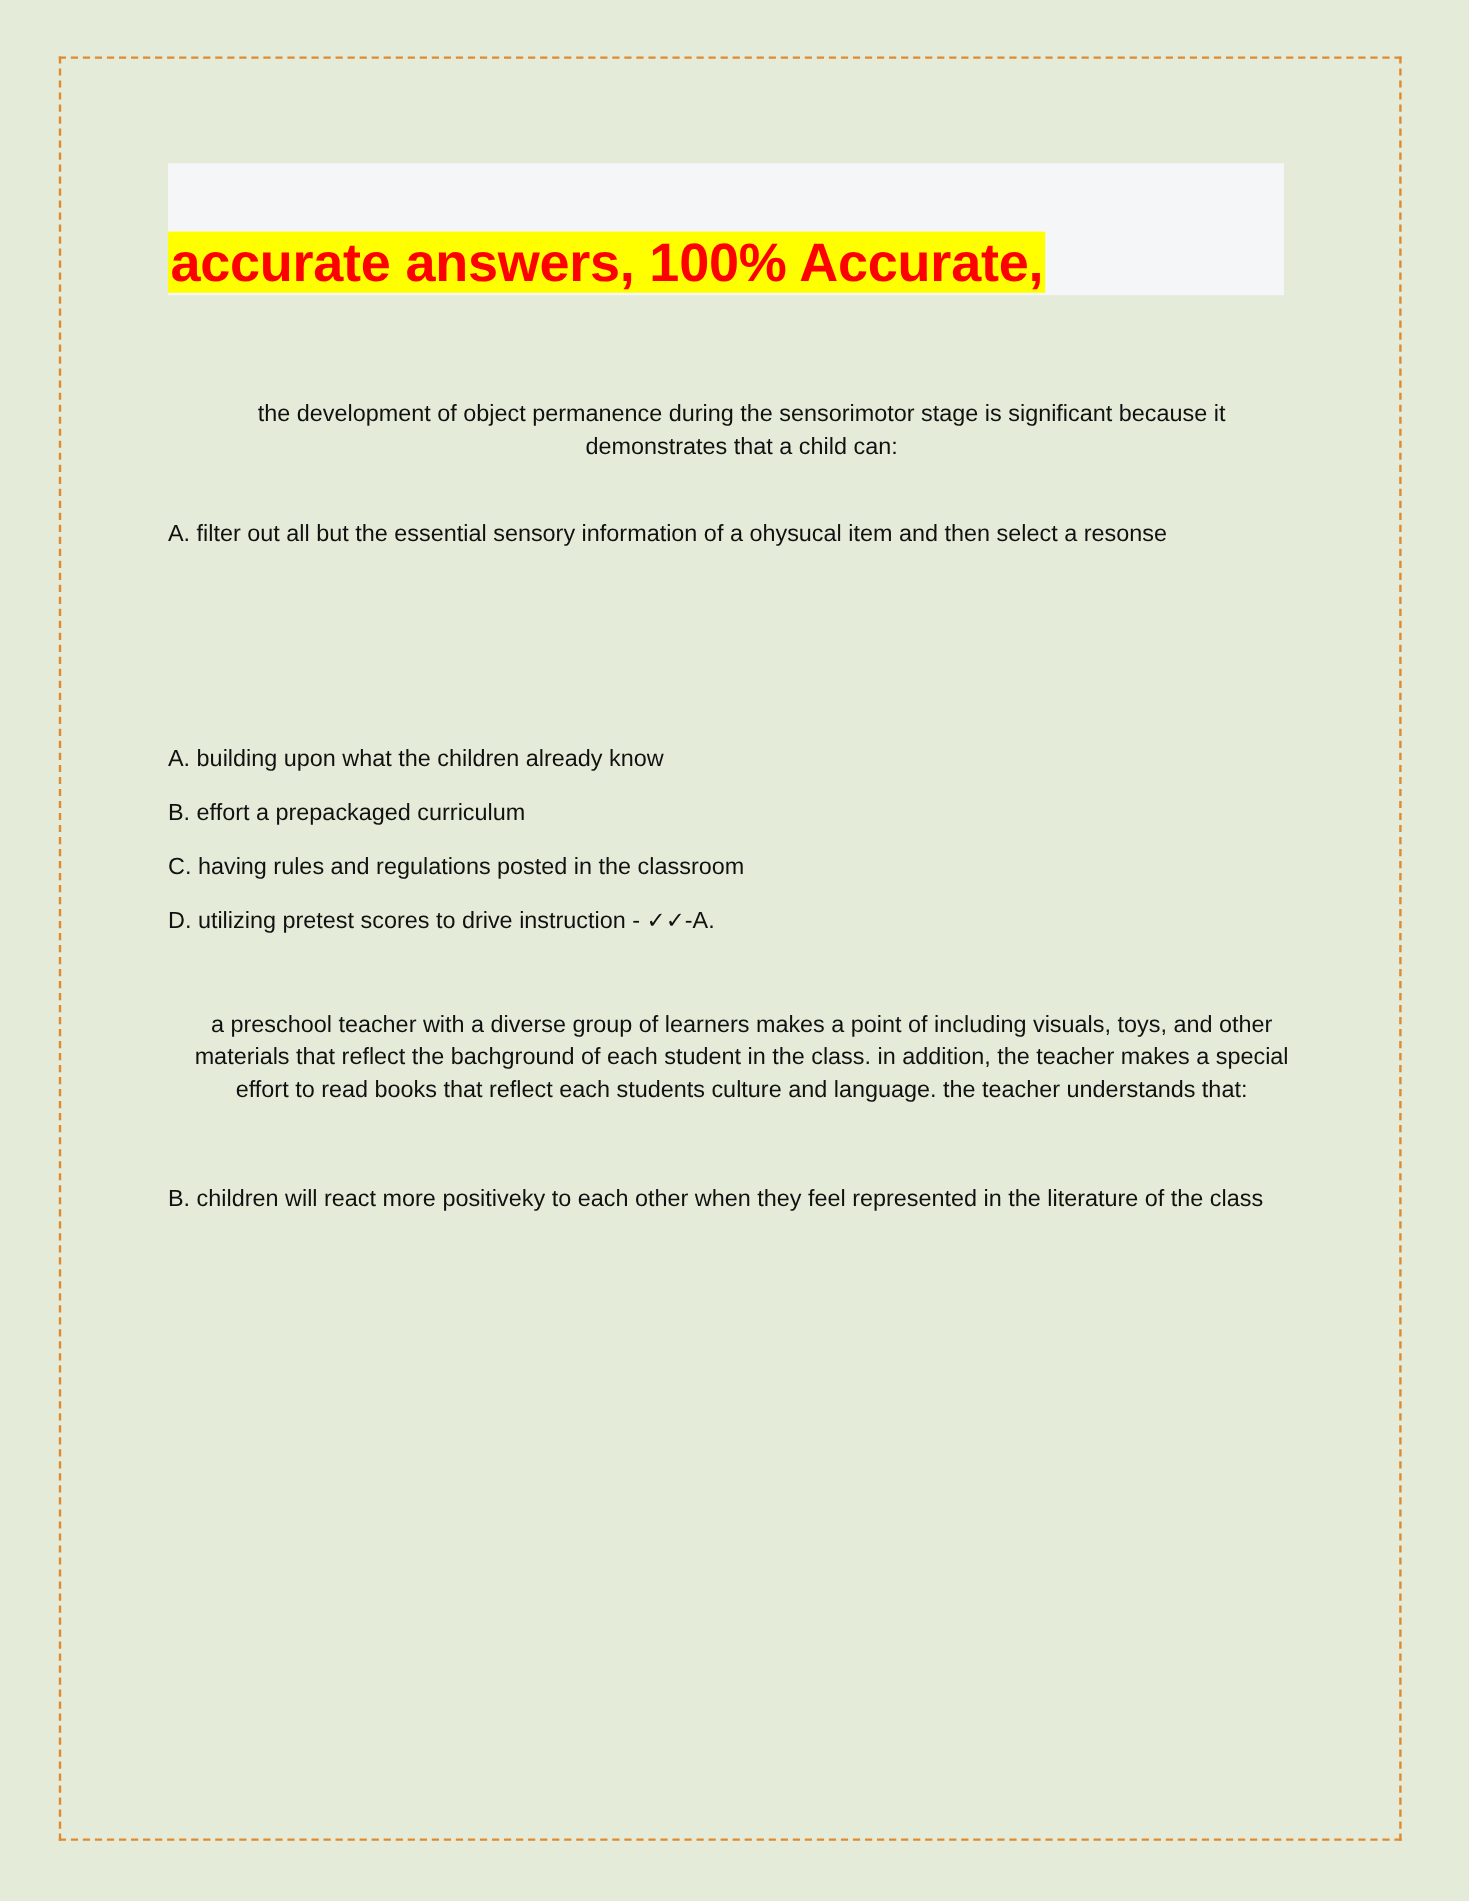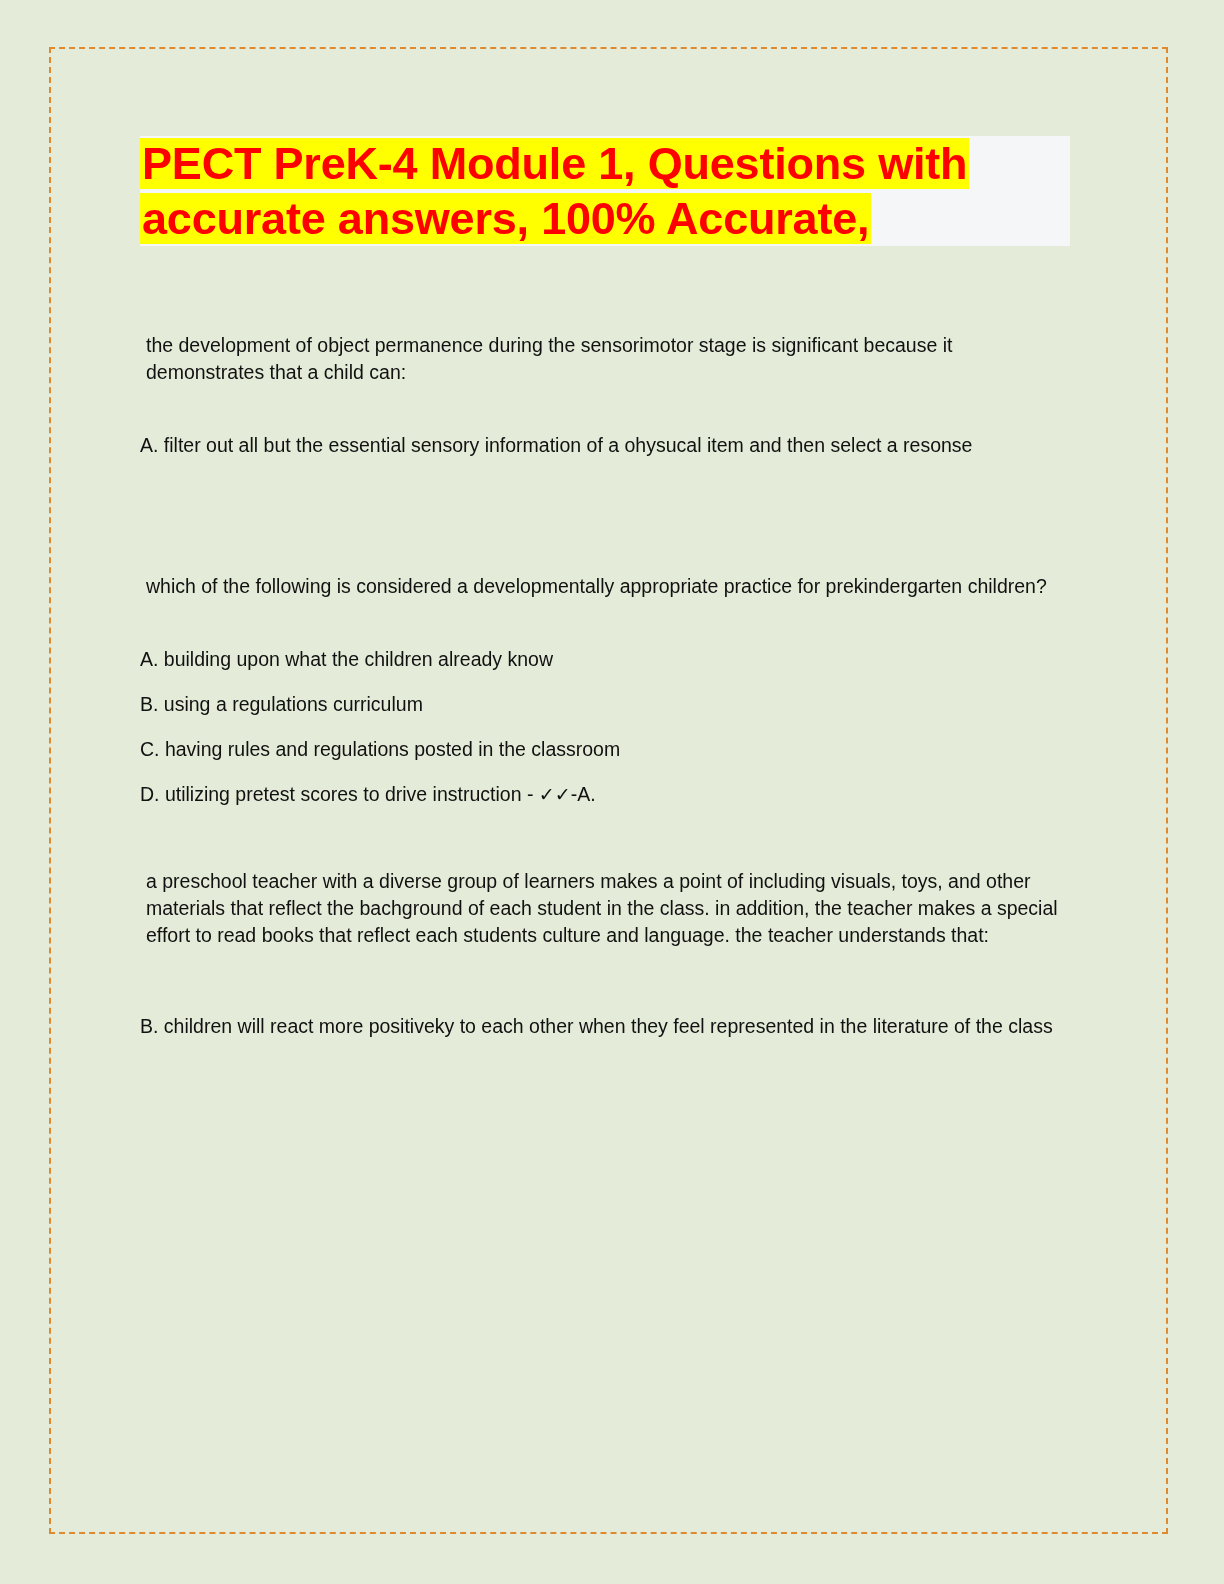--- a/index.html
+++ b/index.html
@@ -60,22 +60,23 @@
   }
   .body-area {
     margin-top: 86px;
     width: 930px;
     font-family: "Liberation Sans", sans-serif;
     font-size: 19.5px;
     line-height: 27px;
     color: #111111;
   }
   .q-stem {
-    margin: 0 0 0 6px;
+    margin: 0 0 0 18px;
     width: 920px;
+    text-align: center;
   }
   .opt {
     margin: 0;
     width: 928px;
   }
   .gap-sm { height: 46px; }
   .gap-opt { height: 18px; }
   .gap-block { height: 60px; }
   .check {
     font-family: "DejaVu Sans", sans-serif;
@@ -89,42 +90,41 @@
 </head>
 <body>
 
 <div class="page">
 
   <div class="dashed-frame"></div>
 
   <div class="content">
 
     <div class="title-block">
-      <div class="title"><span class="hl">PECT PreK-4 Module 1, Questions with</span><br><span class="hl">accurate answers, 100% Accurate,</span><br></div>
+      <div class="title"><br><span class="hl">accurate answers, 100% Accurate,</span><br></div>
     </div>
 
     <div class="body-area">
 
       <div>
         <p class="q-stem">the development of object permanence during the sensorimotor stage is significant because it demonstrates that a child can:</p>
         <div class="gap-sm"></div>
         <p class="opt">A. filter out all but the essential sensory information of a ohysucal item and then select a resonse</p>
         <div class="gap-opt"></div>
         <div class="gap-opt"></div>
         <div class="gap-opt"></div>
       </div>
 
       <div class="gap-block"></div>
 
       <div>
-        <p class="q-stem">which of the following is considered a developmentally appropriate practice for prekindergarten children?</p>
         <div class="gap-sm"></div>
         <p class="opt">A. building upon what the children already know</p>
         <div class="gap-opt"></div>
-        <p class="opt">B. using a regulations curriculum</p>
+        <p class="opt">B. effort a prepackaged curriculum</p>
         <div class="gap-opt"></div>
         <p class="opt">C. having rules and regulations posted in the classroom</p>
         <div class="gap-opt"></div>
         <p class="opt"><span>D. utilizing pretest scores to drive instruction - </span><span class="check">✓✓</span><span class="ansletter">-A.</span></p>
       </div>
 
       <div class="gap-block"></div>
 
       <div>
         <p class="q-stem">a preschool teacher with a diverse group of learners makes a point of including visuals, toys, and other materials that reflect the bachground of each student in the class. in addition, the teacher makes a special effort to read books that reflect each students culture and language. the teacher understands that:</p>

